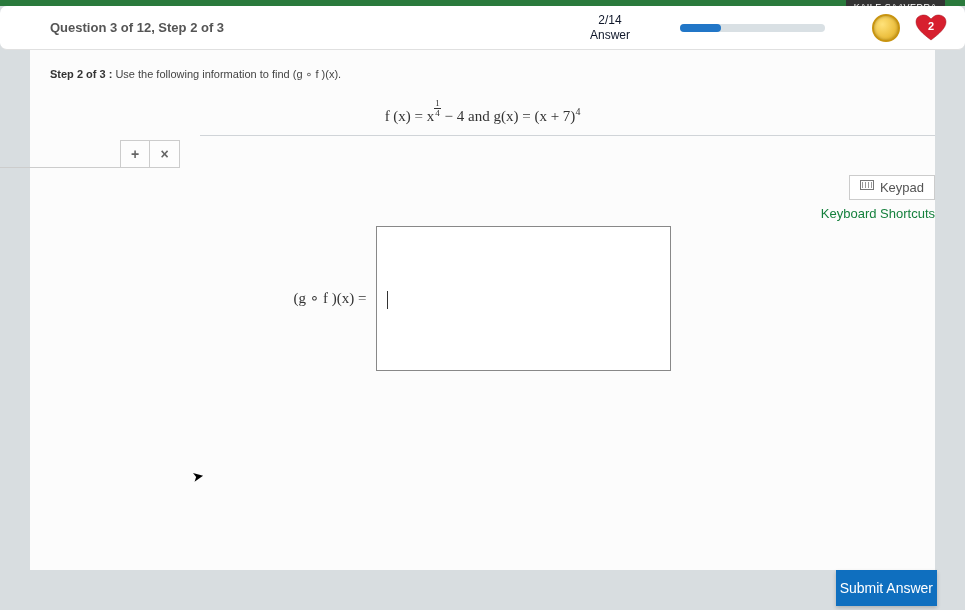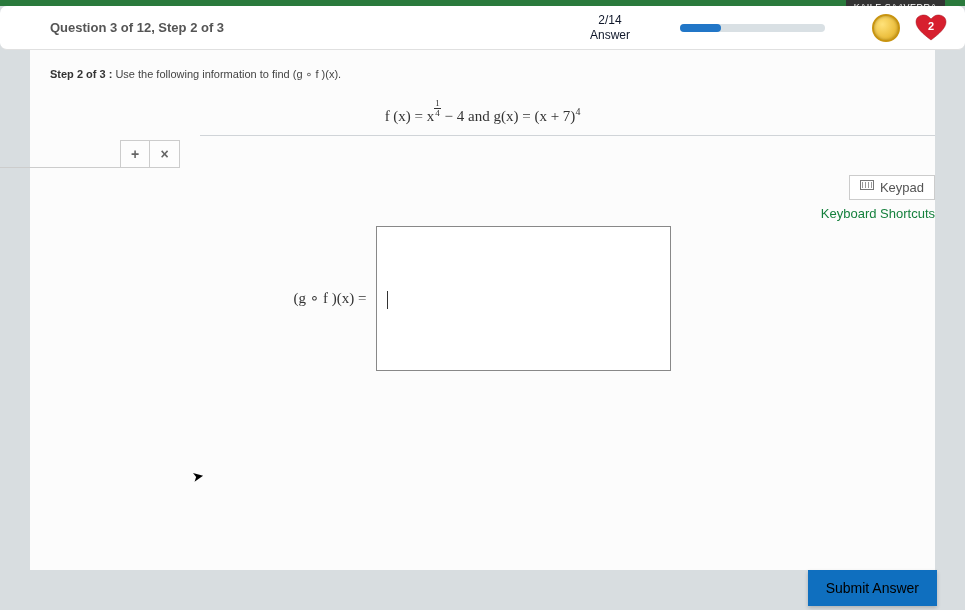--- a/index.html
+++ b/index.html
@@ -201,23 +201,23 @@
       top: 64px;
       width: 1px;
       height: 18px;
       background: #333;
     }
     .submit-btn {
       position: absolute;
       right: 28px;
       bottom: 4px;
       background: #0f6fbf;
-      color: #000000;
+      color: #ffffff;
       border: none;
-      padding: 10px 18px;
+      padding: 10px 4px;
       font-size: 14px;
       cursor: pointer;
       box-shadow: 0 2px 4px rgba(0,0,0,0.2);
     }
     .mouse-cursor {
       position: absolute;
       left: 192px;
       top: 468px;
       font-size: 14px;
       color: #000;

